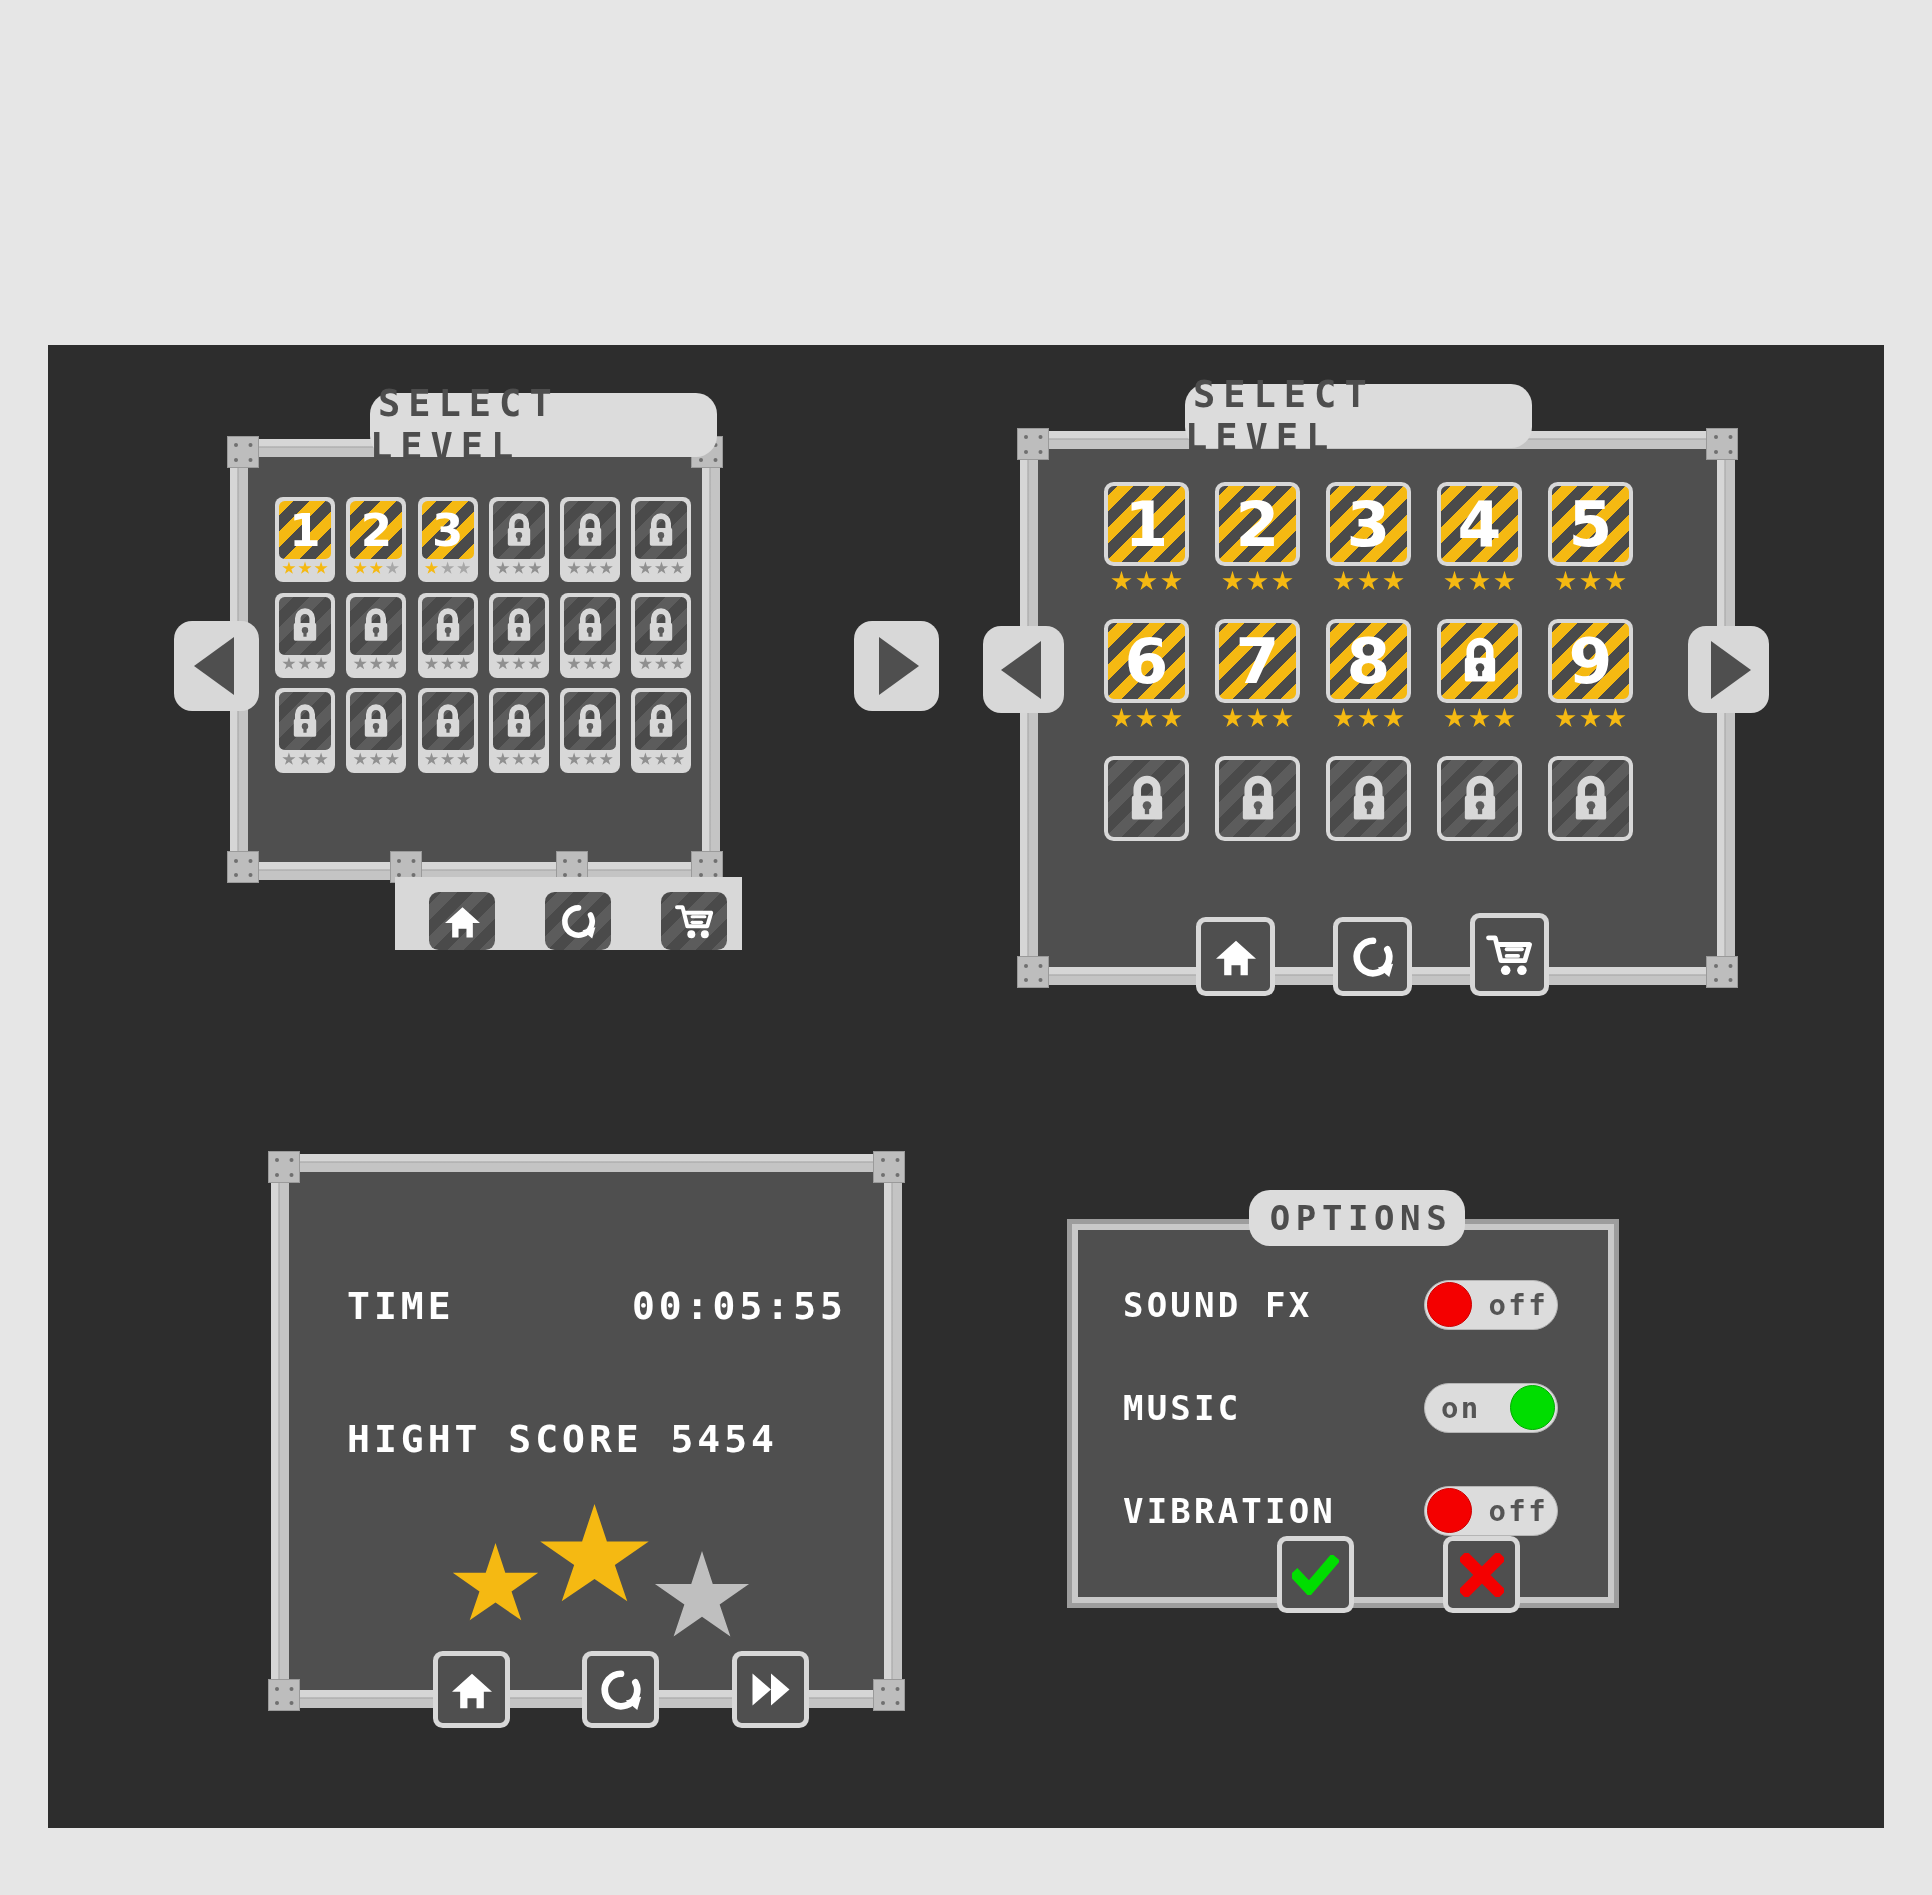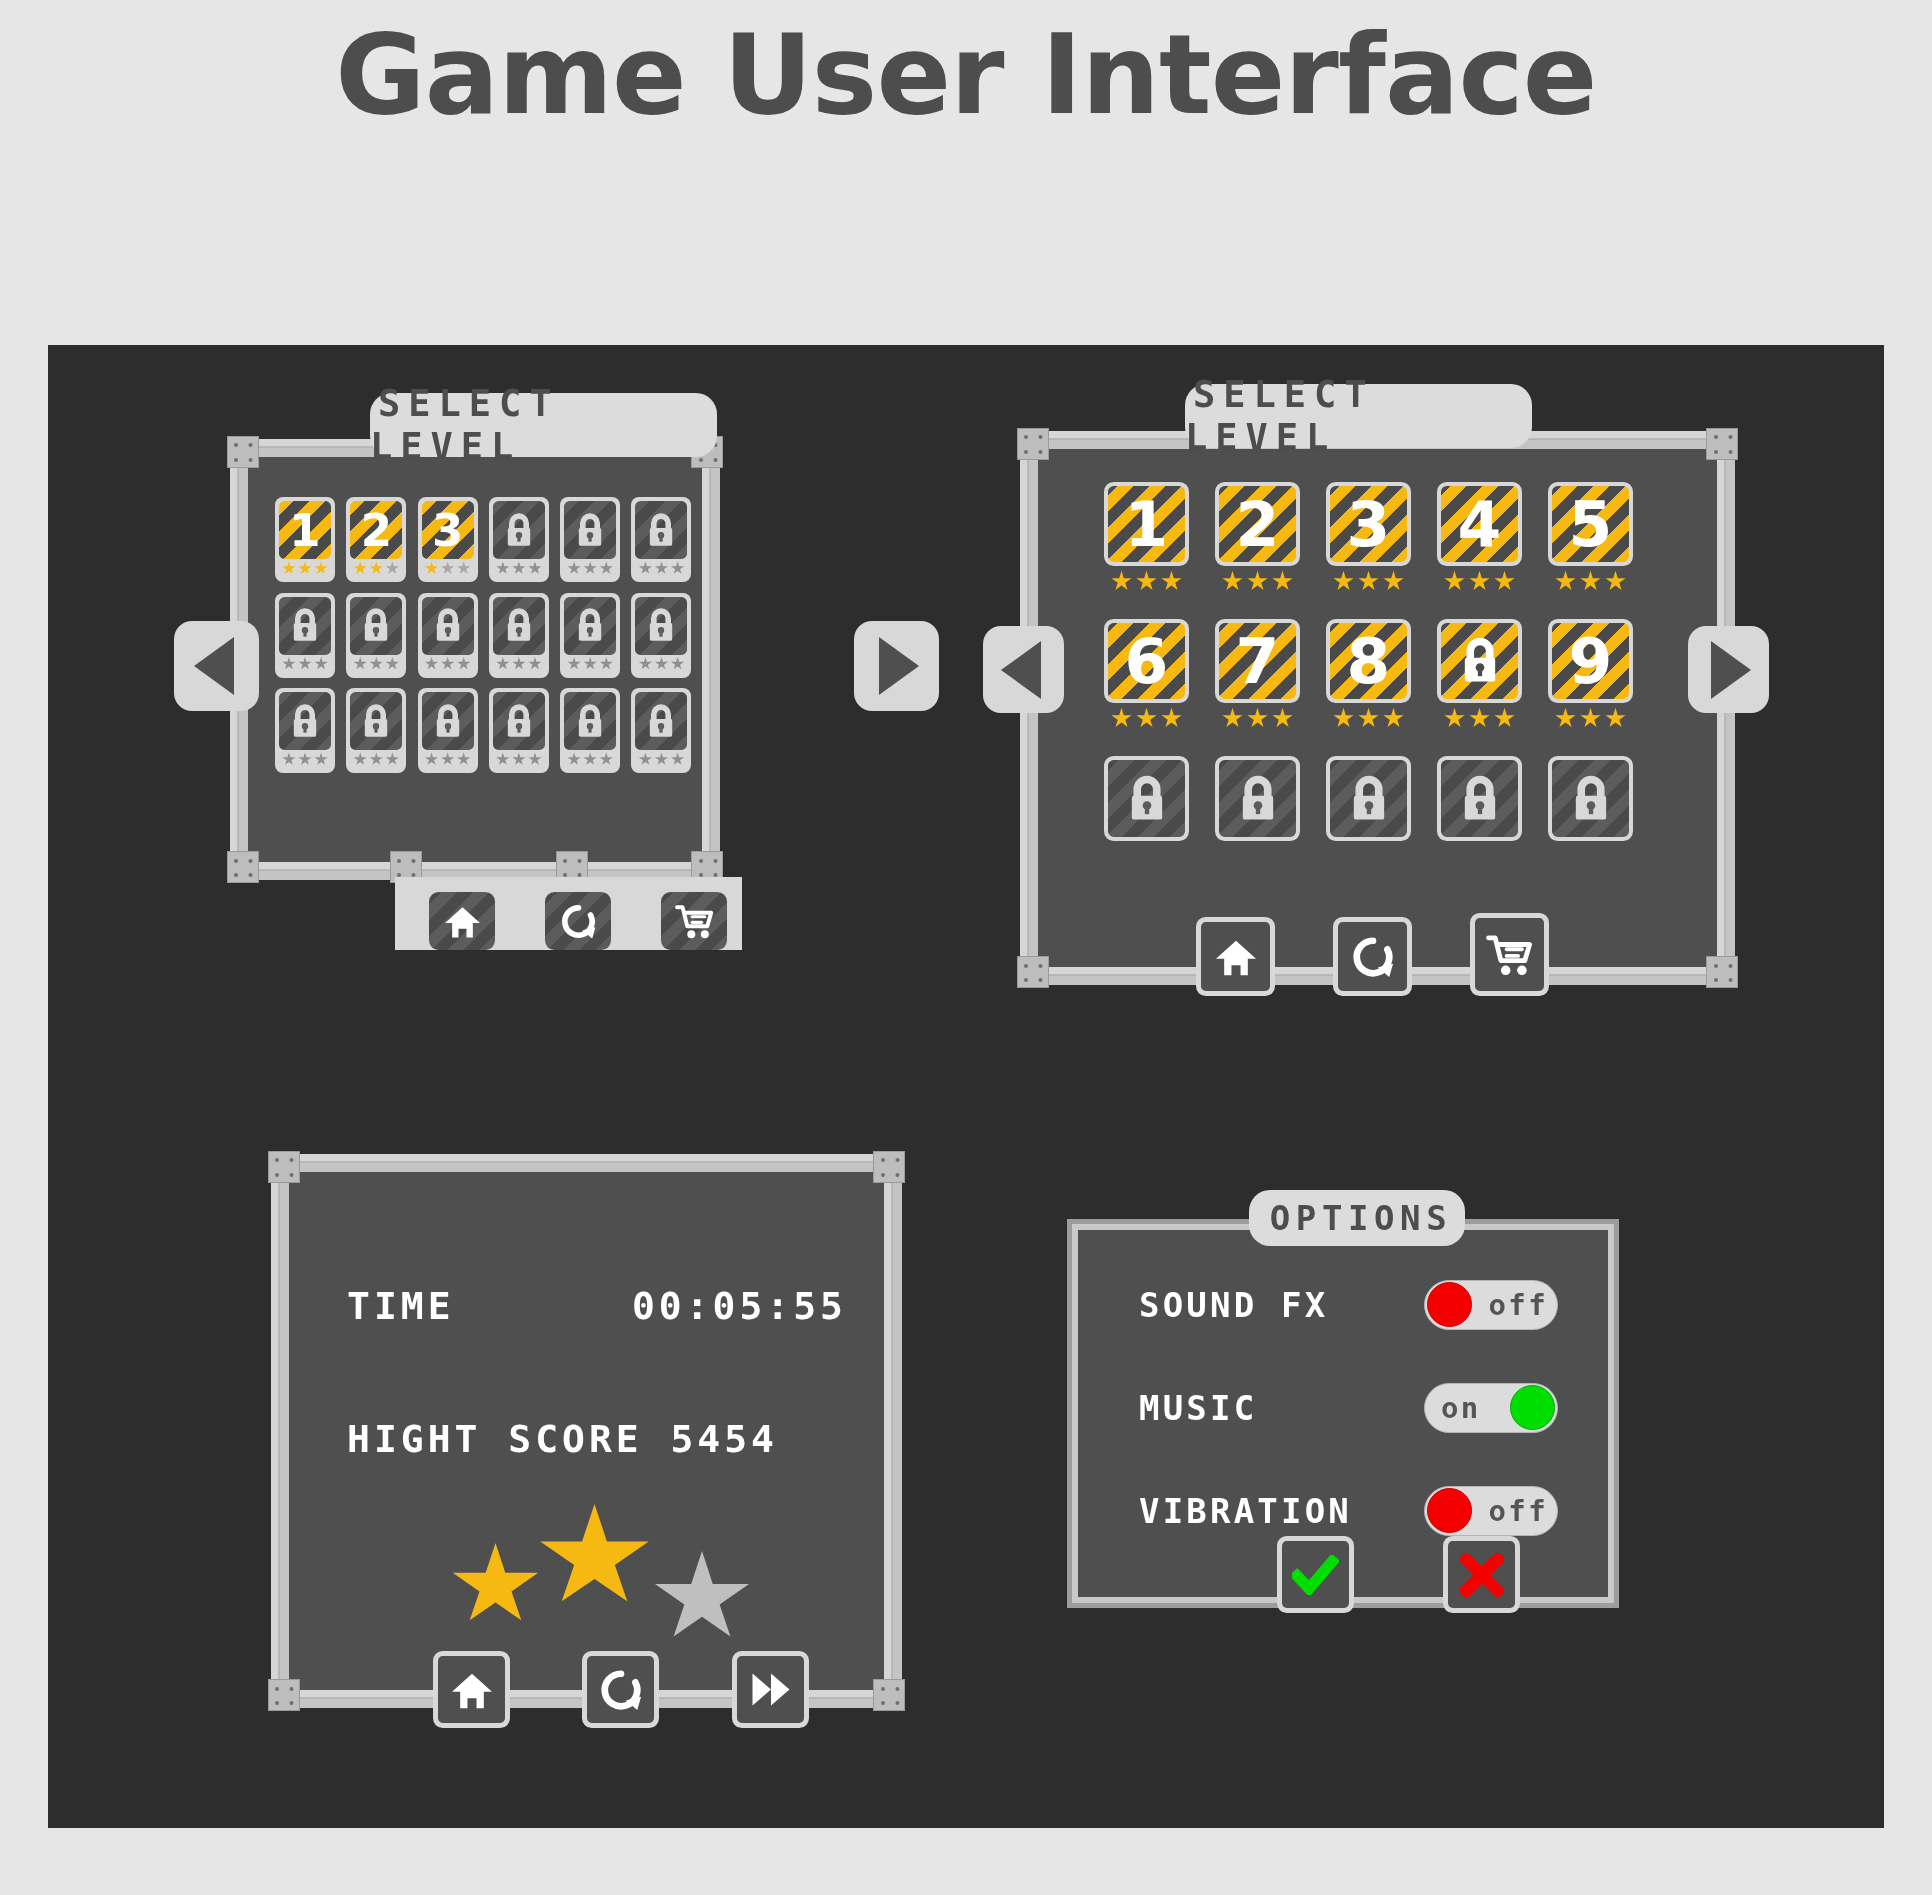--- a/index.html
+++ b/index.html
@@ -191,21 +191,20 @@
   .opt-row {
     position:absolute;
     display:flex; align-items:center; justify-content:space-between;
   }
   .opt-label {
     color:#fff;
     font-family:"DejaVu Sans Mono", monospace;
     font-weight:bold;
     font-size:34px;
     letter-spacing:3.2px;
-    margin-left:16px;
   }
   .toggle {
     width:134px; height:50px;
     background:#dcdcdc;
     border-radius:25px;
     border:1.6px solid #b5b5b5;
     display:flex; align-items:center;
     position:relative;
   }
   .toggle .knob {
@@ -220,21 +219,20 @@
     font-size:29px; color:#555; font-weight:bold;
     letter-spacing:2.4px;
   }
   .toggle.off .tog-label { right:9px; }
   .toggle.on  .tog-label { left:16px; }
 </style>
 </head>
 <body>
 
 <div class="page-title">
-  <div class="title-line1">Game User Interface</div>
 </div>
 
 <div class="canvas">
 
   <div class="frame" style="left:177px; top:89px; width:500px; height:451px;">
     <div class="frame-inner"></div>
     <div class="rail rail-top"></div>
     <div class="rail rail-bottom"></div>
     <div class="rail vert rail-left"></div>
     <div class="rail vert rail-right"></div>

